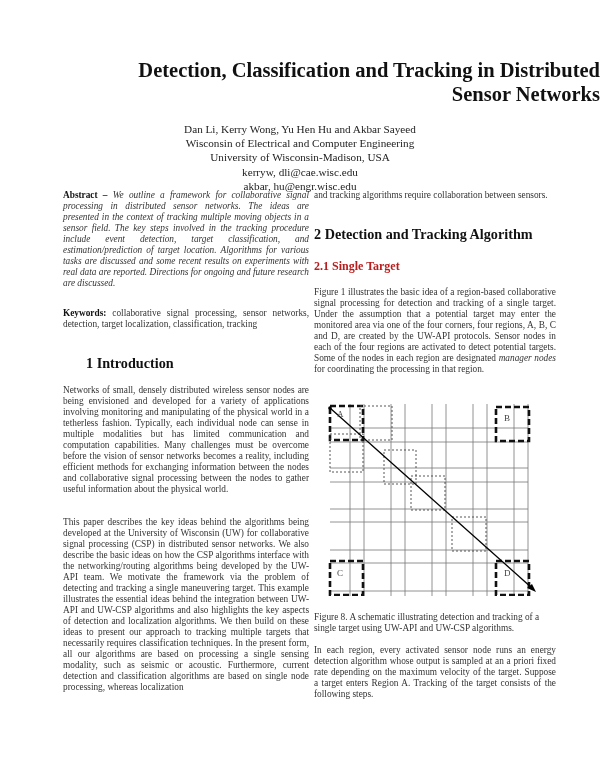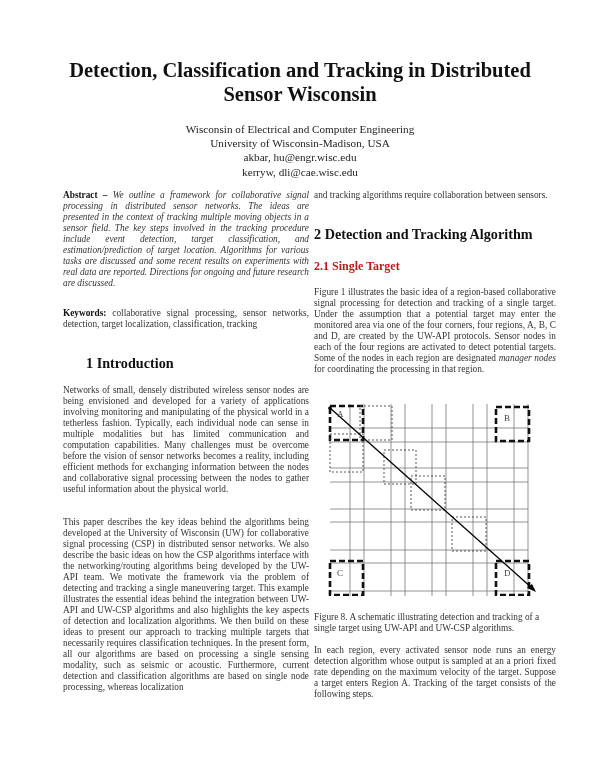--- a/index.html
+++ b/index.html
@@ -1,42 +1,43 @@
 <!DOCTYPE html>
 <html><head>
 <meta charset="utf-8">
 <style>
   html,body{margin:0;padding:0;background:#fff;}
   body{width:600px;height:776px;position:relative;overflow:hidden;font-family:"Liberation Serif",serif;color:#222;}
-  .title{position:absolute;top:58px;left:0;width:600px;text-align:center;font-weight:bold;font-size:20.5px;line-height:24px;color:#111;}
+  .title{position:absolute;top:58px;left:0;width:600px;text-align:right;font-weight:bold;font-size:20.5px;line-height:24px;color:#111;}
   .authors{position:absolute;top:122px;left:0;width:600px;text-align:center;font-size:11.2px;line-height:14.2px;color:#222;}
   .col{position:absolute;font-size:9.3px;line-height:11px;text-align:justify;color:#333;}
   .col p{margin:0;}
   .left{left:63px;width:246px;}
   .right{left:314px;width:242px;}
   .abs-label{font-weight:bold;font-style:normal;color:#111;}
   .abs{font-style:italic;}
   .h1{font-weight:bold;font-size:14.2px;color:#111;position:absolute;}
   .h2{font-weight:bold;font-size:12px;color:#b91c1c;position:absolute;}
   em{font-style:italic;}
   .fig{position:absolute;left:328px;top:404px;width:210px;height:192px;}
 </style>
 </head>
 <body>
 
 <div class="title">
   <div>Detection, Classification and Tracking in Distributed</div>
-  <div>Sensor Wisconsin</div>
+  <div>Sensor Networks</div>
 </div>
 
 <div class="authors">
+  <div>Dan Li, Kerry Wong, Yu Hen Hu and Akbar Sayeed</div>
   <div>Wisconsin of Electrical and Computer Engineering</div>
   <div>University of Wisconsin-Madison, USA</div>
+  <div>kerryw, dli@cae.wisc.edu</div>
   <div>akbar, hu@engr.wisc.edu</div>
-  <div>kerryw, dli@cae.wisc.edu</div>
 </div>
 
 <div class="col left" style="top:190px;">
   <p><span class="abs-label">Abstract –</span> <span class="abs">We outline a framework for collaborative signal processing in distributed sensor networks. The ideas are presented in the context of tracking multiple moving objects in a sensor field. The key steps involved in the tracking procedure include event detection, target classification, and estimation/prediction of target location. Algorithms for various tasks are discussed and some recent results on experiments with real data are reported. Directions for ongoing and future research are discussed.</span></p>
 </div>
 
 <div class="col left" style="top:308px;">
   <p><span class="abs-label">Keywords:</span> <span>collaborative signal processing, sensor networks, detection, target localization, classification, tracking</span></p>
 </div>
 

